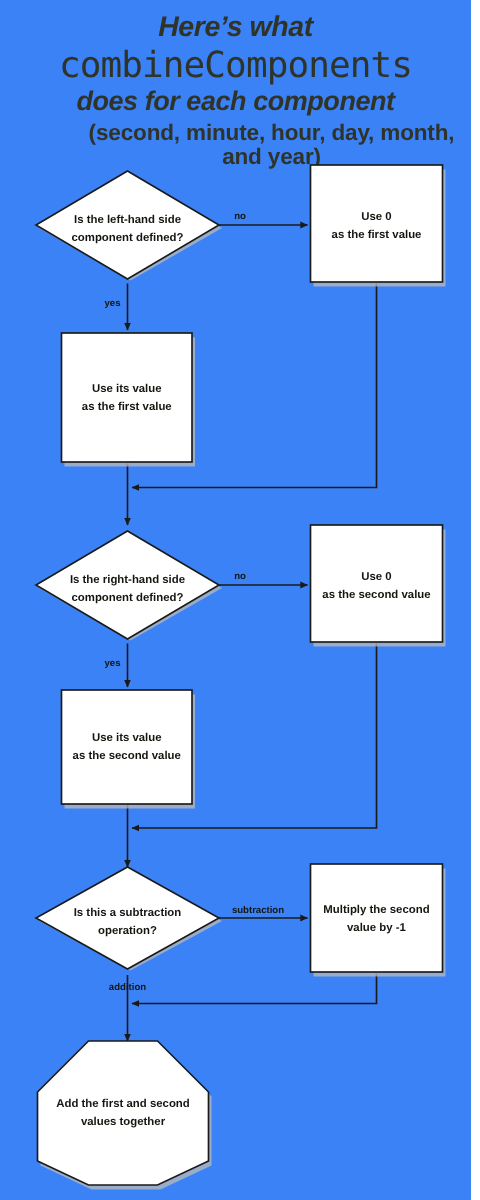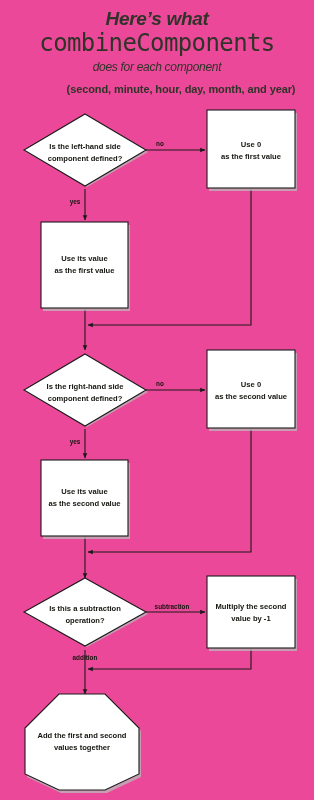--- a/index.html
+++ b/index.html
@@ -11,21 +11,21 @@
     width: 314px;
     height: 800px;
     overflow: hidden;
     font-family: "Liberation Sans", sans-serif;
     -webkit-font-smoothing: antialiased;
   }
   #page {
     position: relative;
     width: 314px;
     height: 800px;
-    background: #ec4899;
+    background: #3b82f6;
   }
   
   .title-block {
     position: absolute;
     left: 0;
     top: 0;
     width: 314px;
     text-align: center;
     color: #2f3328;
   }
@@ -43,31 +43,31 @@
     display: block;
     font-family: "DejaVu Sans Mono", monospace;
     font-weight: normal;
     font-size: 24px;
     line-height: 25px;
     letter-spacing: -0.6px;
   }
   .title-line3 {
     display: block;
     font-family: "Liberation Sans", sans-serif;
-    font-weight: normal;
+    font-weight: bold;
     font-style: italic;
-    font-size: 12px;
+    font-size: 18px;
     line-height: 23px;
     letter-spacing: -0.3px;
   }
   .title-sub {
     display: block;
     font-family: "Liberation Sans", sans-serif;
     font-weight: bold;
-    font-size: 11px;
+    font-size: 15px;
     line-height: 16px;
     letter-spacing: -0.1px;
     padding-top: 2px;
     margin-left: 48px;
   }
   
   #chart-svg {
     position: absolute;
     left: 0;
     top: 0;

